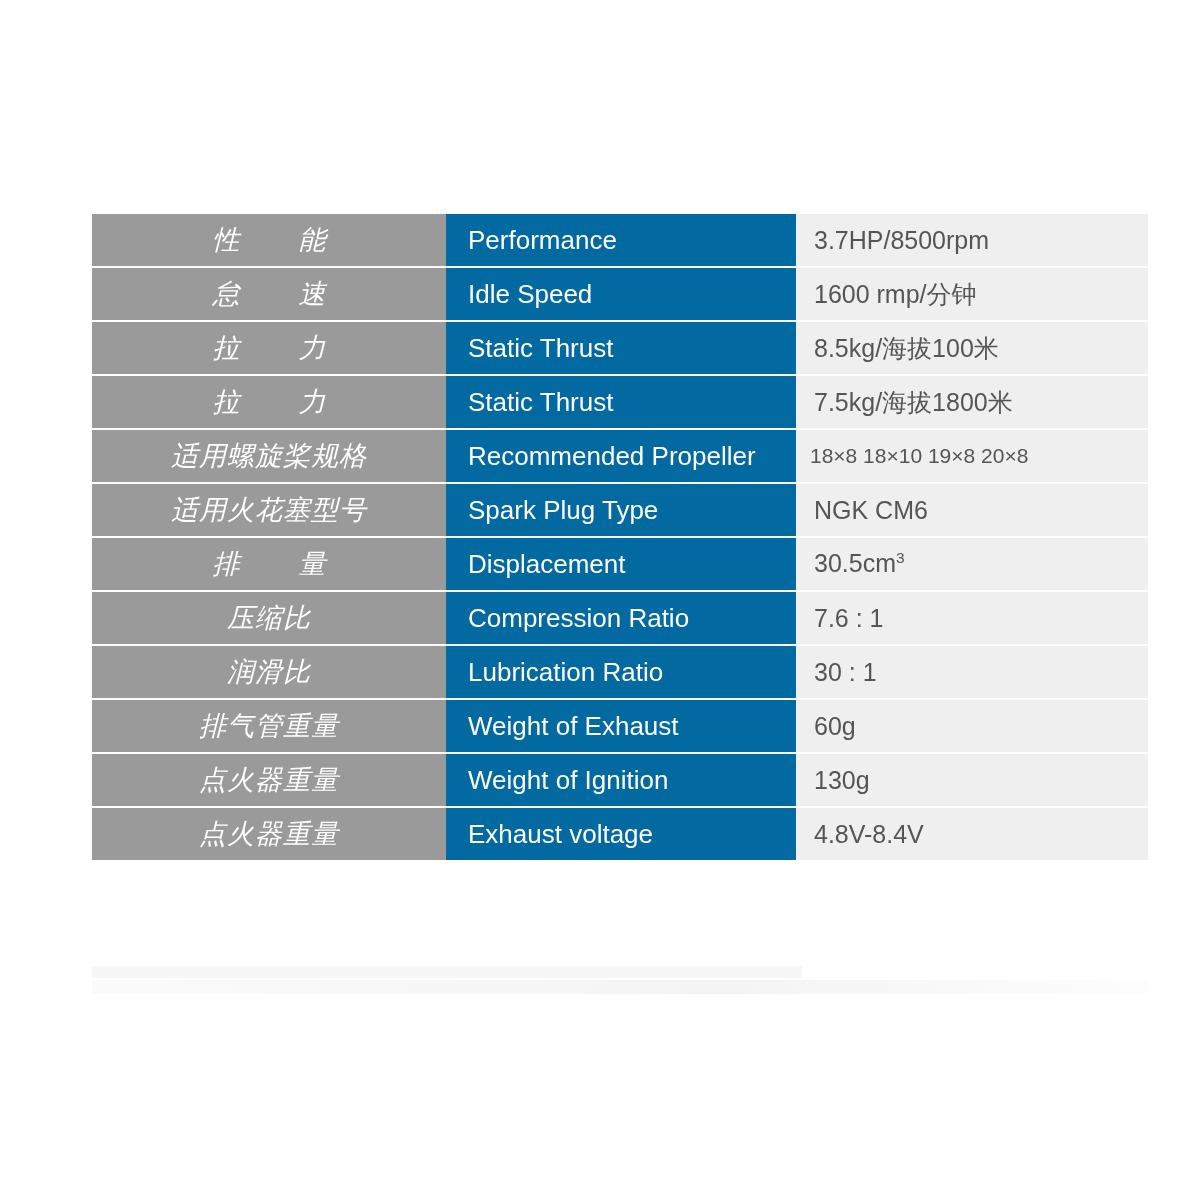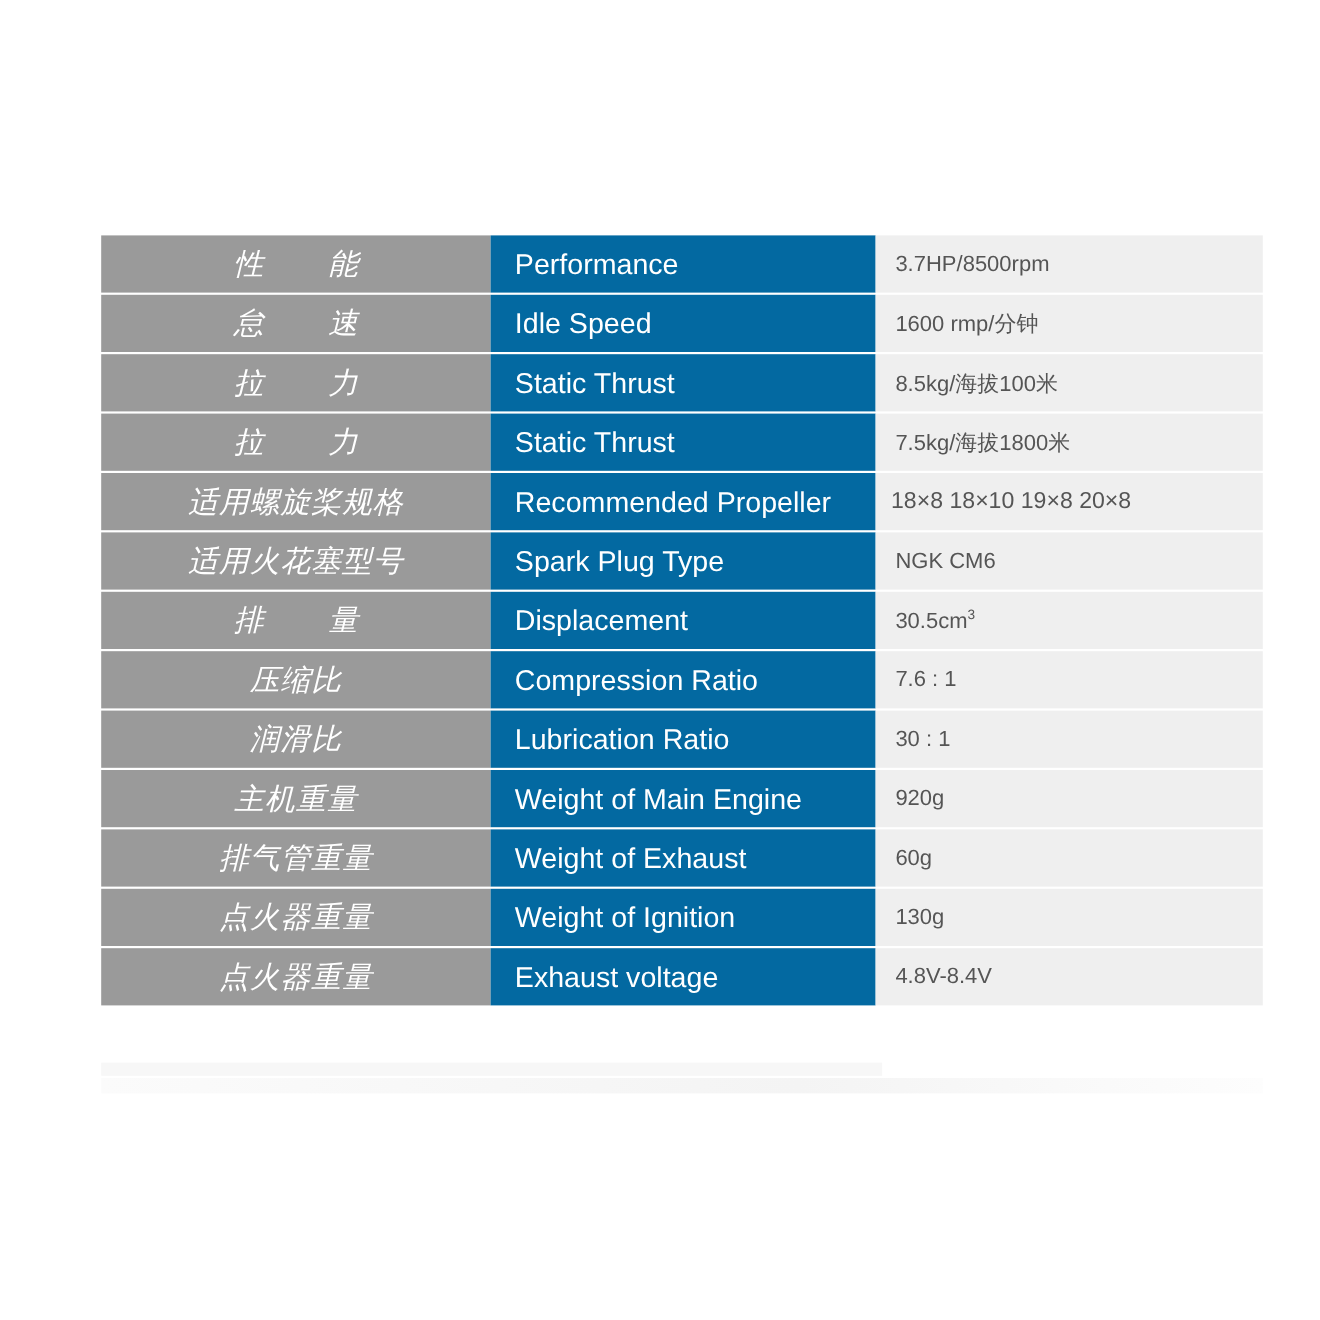--- a/index.html
+++ b/index.html
@@ -62,21 +62,21 @@
     text-align: left;
     font-size: 26px;
     padding-left: 22px;
   }
 
   .cell-val {
     width: 350px;
     background: #efefef;
     color: #555555;
     text-align: left;
-    font-size: 20px;
+    font-size: 25px;
     padding-left: 18px;
   }
 
   .cell-val.tight {
     font-size: 21px;
     padding-left: 14px;
   }
 
   sup {
     font-size: 0.62em;
@@ -157,25 +157,20 @@
         <td class="cell cell-en">Compression Ratio</td>
         <td class="cell cell-val">7.6 : 1</td>
       </tr>
 
       <tr class="spec-row">
         <td class="cell cell-cn">润滑比</td>
         <td class="cell cell-en">Lubrication Ratio</td>
         <td class="cell cell-val">30 : 1</td>
       </tr>
 
-      <tr class="spec-row">
-        <td class="cell cell-cn">主机重量</td>
-        <td class="cell cell-en">Weight of Main Engine</td>
-        <td class="cell cell-val">920g</td>
-      </tr>
 
       <tr class="spec-row">
         <td class="cell cell-cn">排气管重量</td>
         <td class="cell cell-en">Weight of Exhaust</td>
         <td class="cell cell-val">60g</td>
       </tr>
 
       <tr class="spec-row">
         <td class="cell cell-cn">点火器重量</td>
         <td class="cell cell-en">Weight of Ignition</td>

